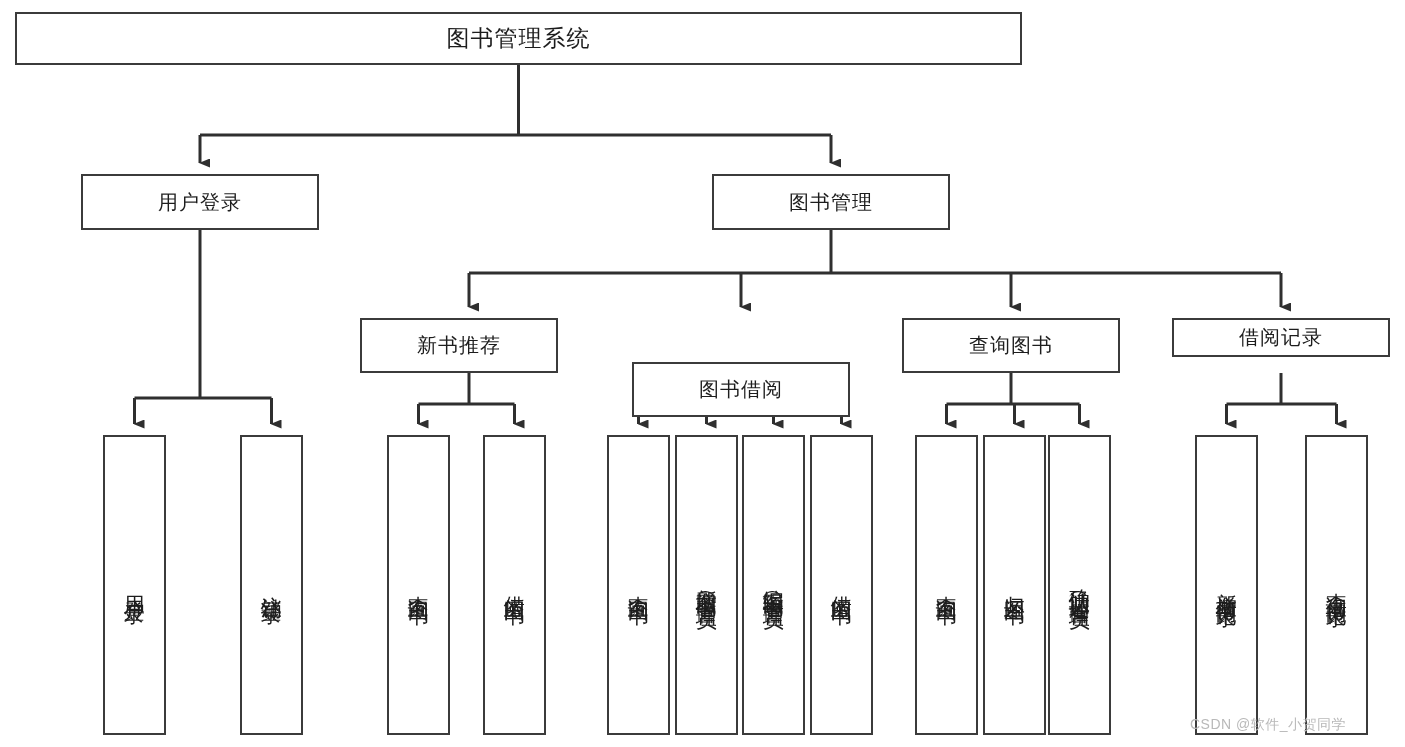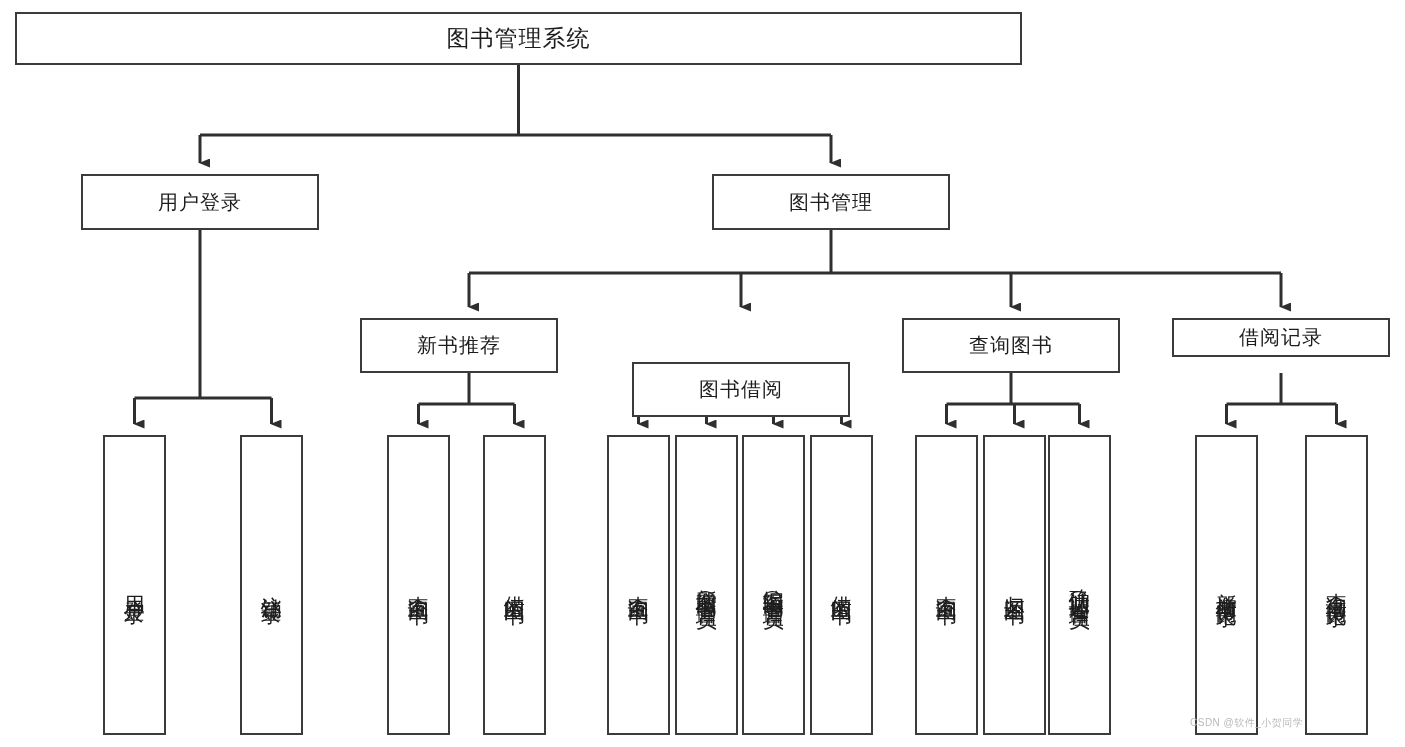--- a/index.html
+++ b/index.html
@@ -47,21 +47,21 @@
     writing-mode: vertical-rl;
     text-orientation: upright;
     letter-spacing: 3px;
     font-size: 21px;
     white-space: nowrap;
   }
   .node.root .node-label { font-size: 23px; }
   .watermark {
     position: absolute;
     color: #b9b9b9;
-    font-size: 10px;
+    font-size: 14px;
     letter-spacing: 0.5px;
     white-space: nowrap;
     pointer-events: none;
   }
 </style>
 </head>
 <body>
 
 <div id="canvas">
   <svg id="edges" viewBox="0 0 1405 747" preserveAspectRatio="none" aria-hidden="true">

